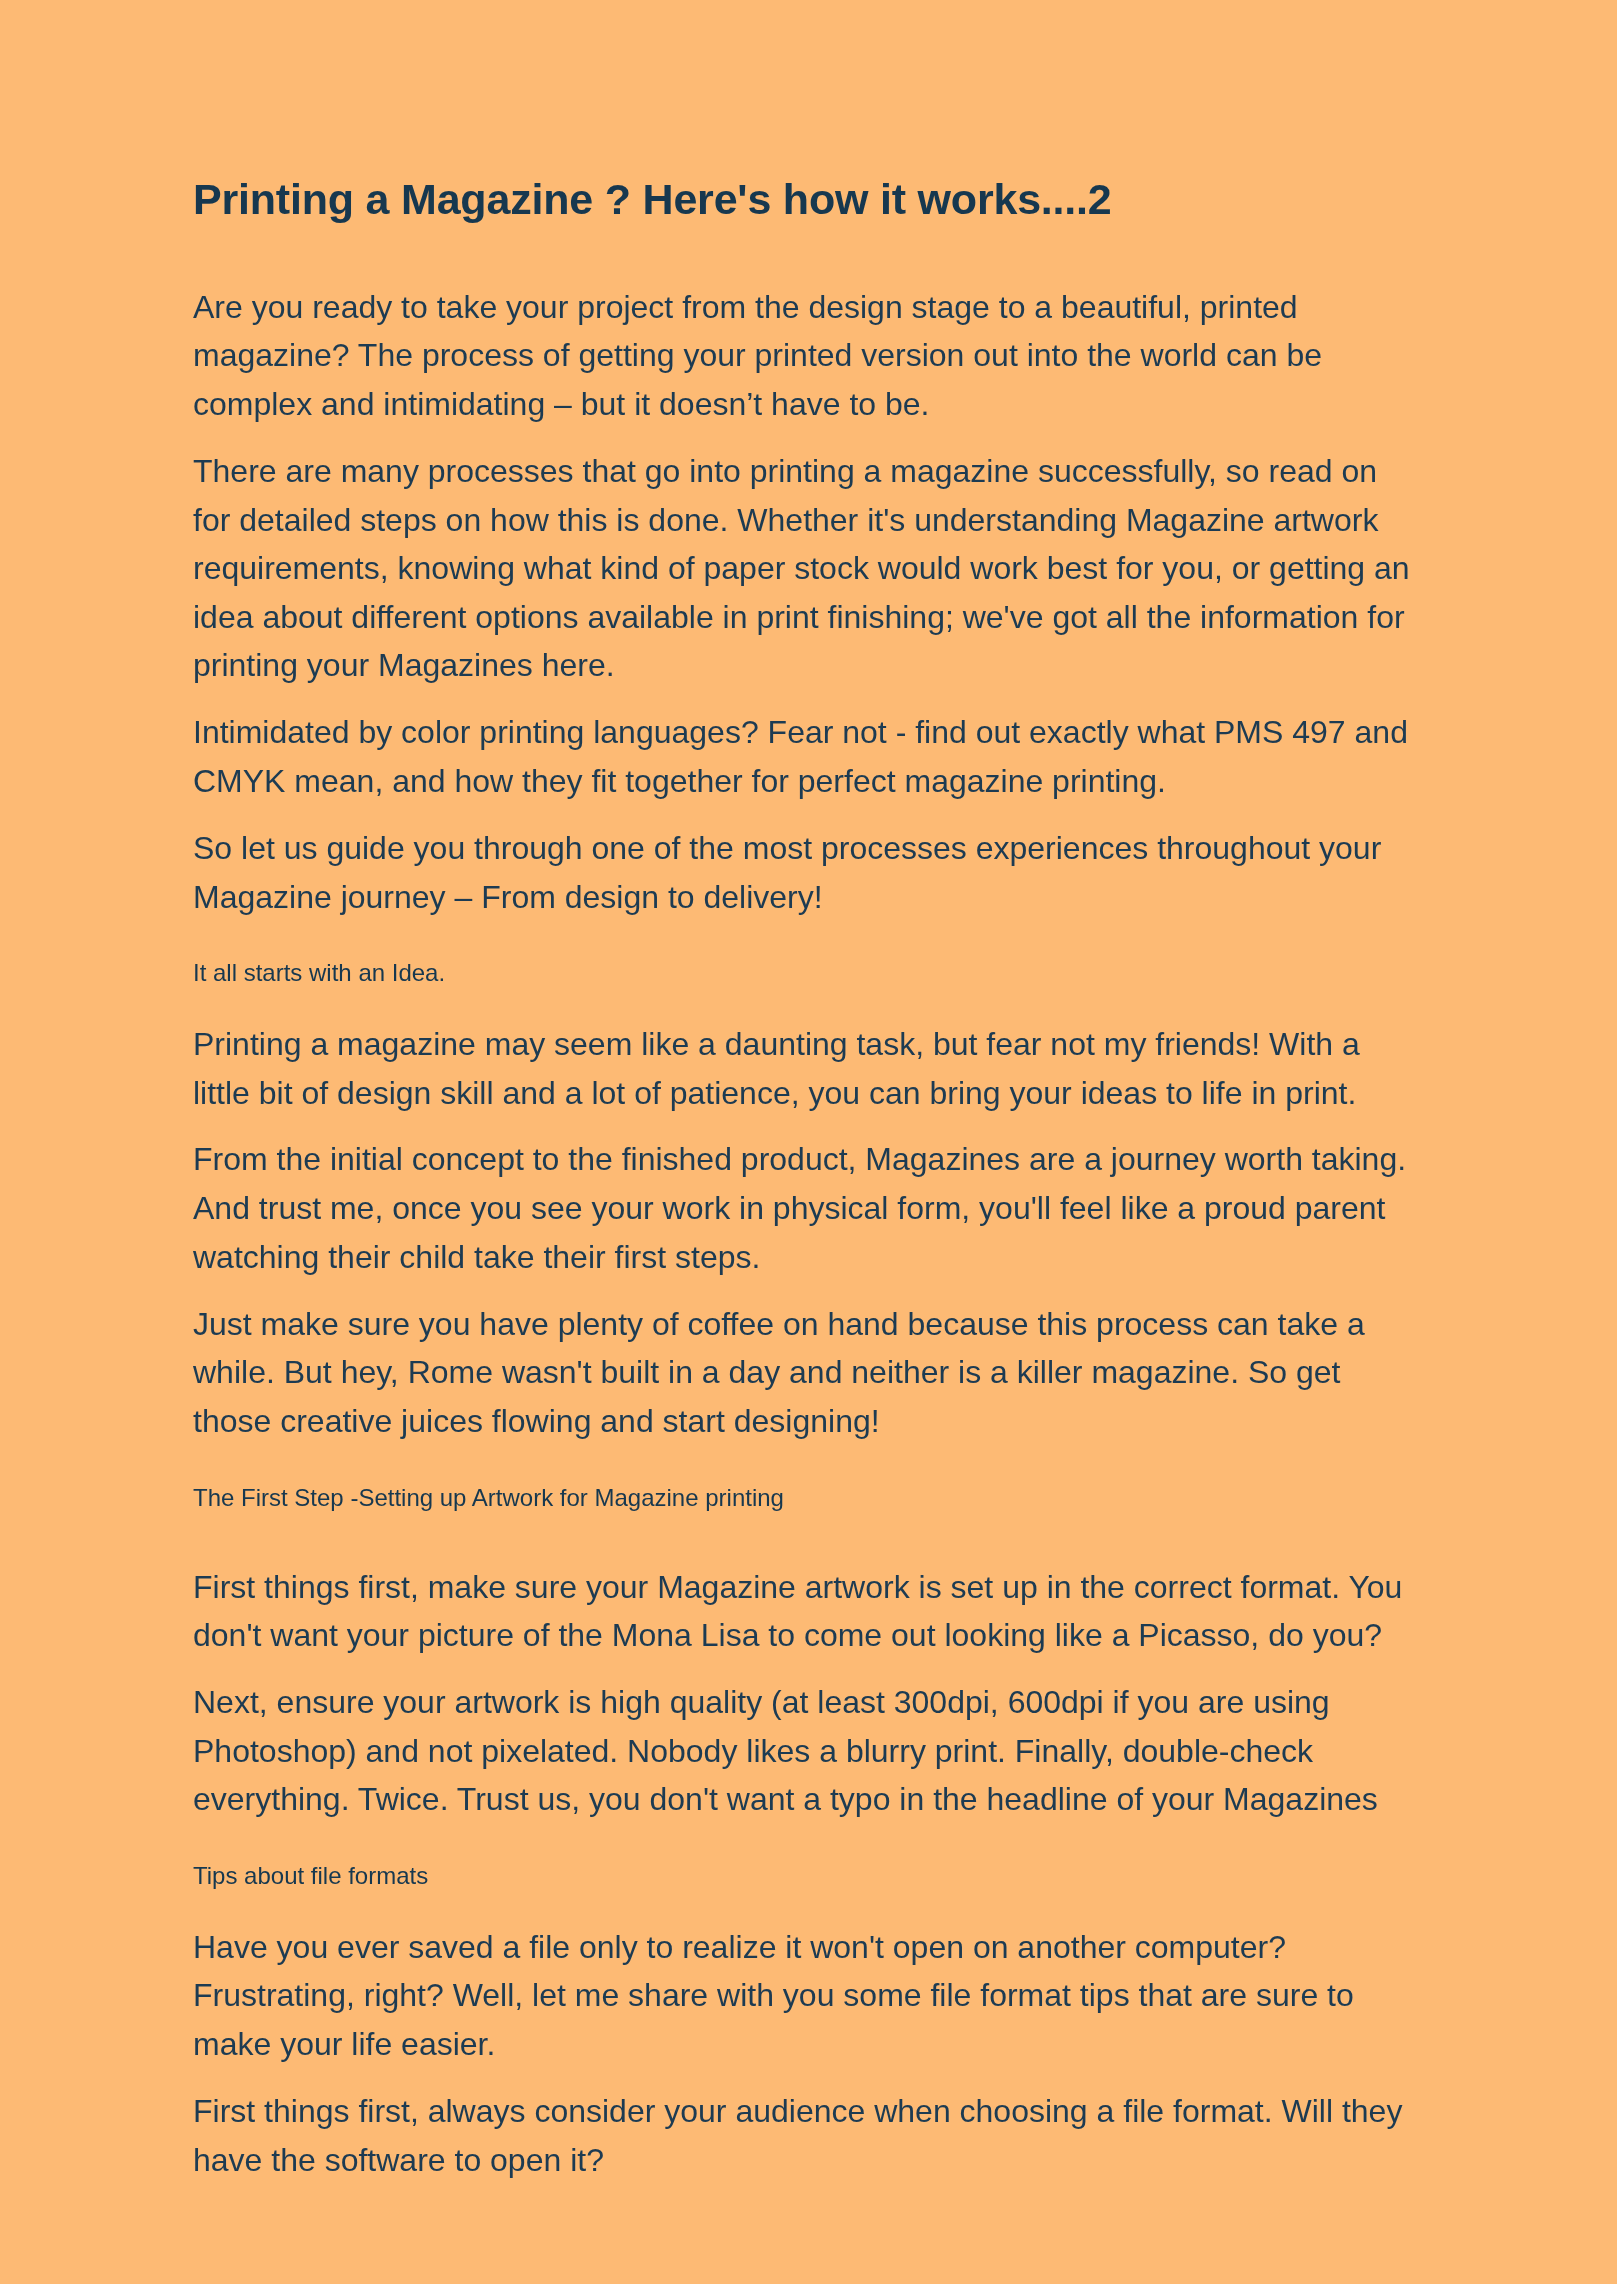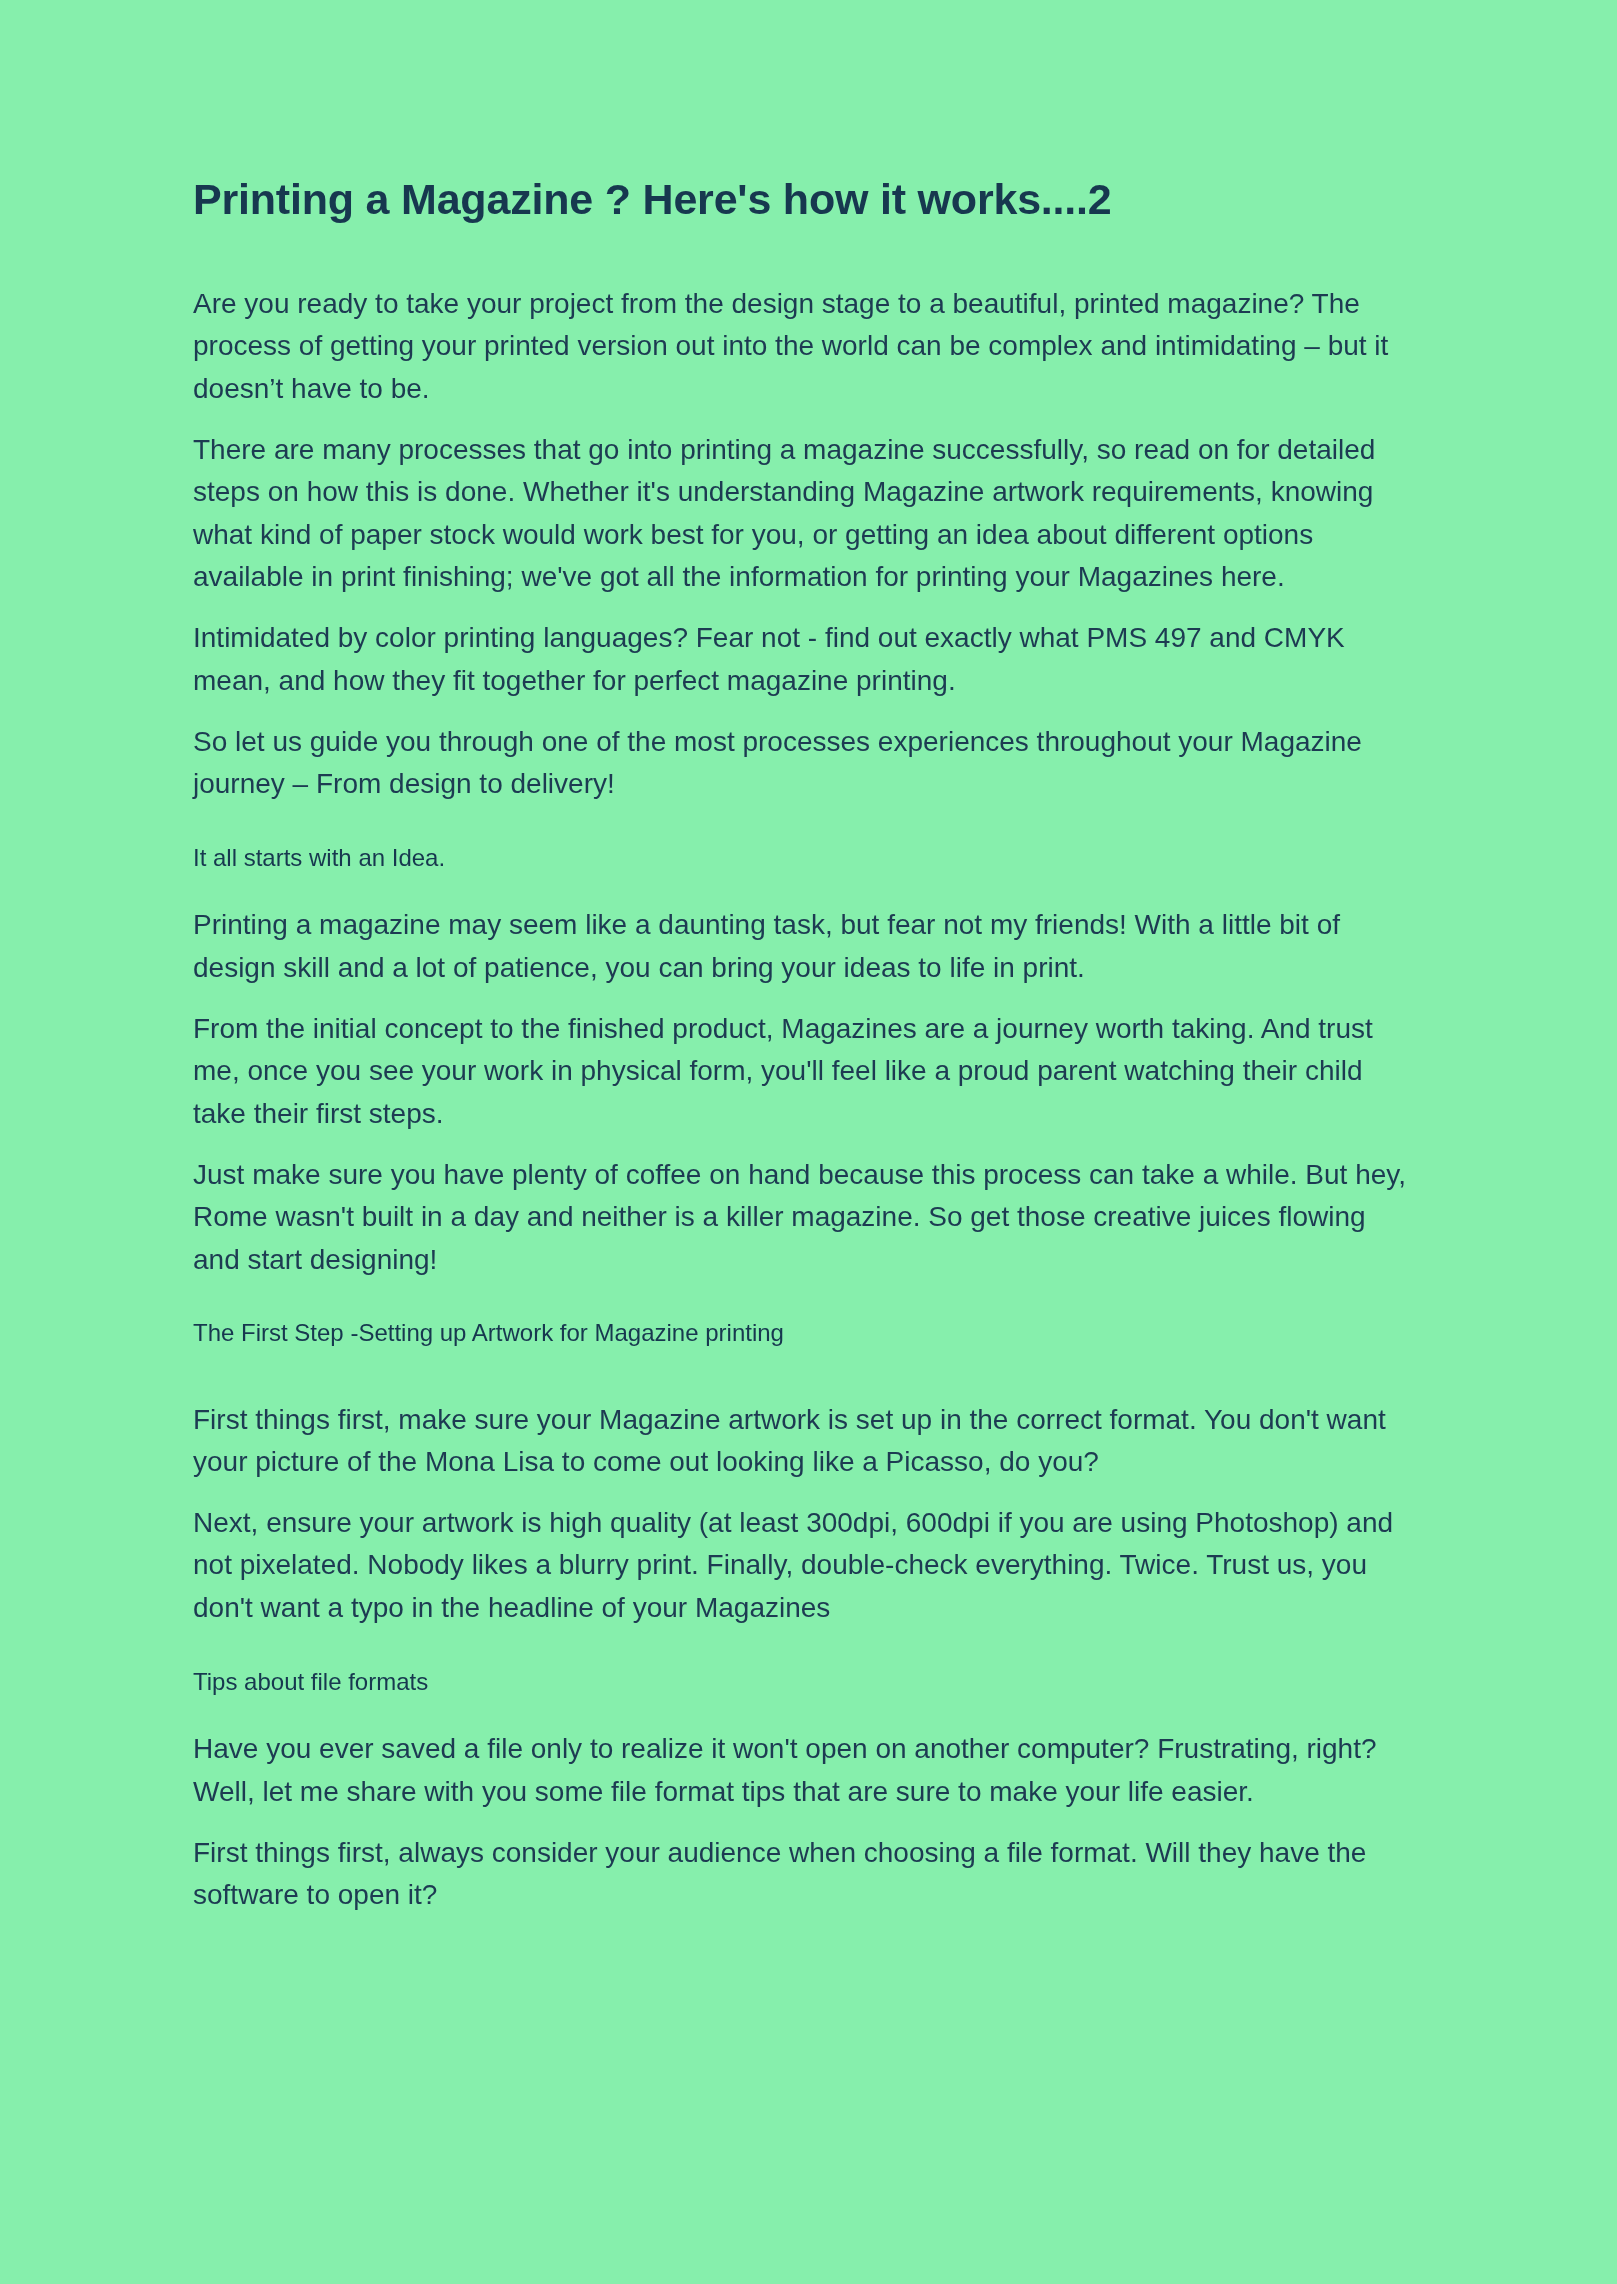--- a/index.html
+++ b/index.html
@@ -13,21 +13,21 @@
     width: 1617px;
     height: 2284px;
     font-family: "Liberation Sans", sans-serif;
     -webkit-font-smoothing: antialiased;
   }
 
   .page {
     position: relative;
     width: 1617px;
     height: 2284px;
-    background: #86efac;
+    background: #fdba74;
     box-sizing: border-box;
     overflow: hidden;
   }
 
   .content {
     position: absolute;
     left: 193px;
     top: 174px;
     width: 1227px;
   }
@@ -44,21 +44,21 @@
   .section-heading {
     font-size: 24px;
     font-weight: normal;
     line-height: 1.2;
     color: #17384f;
     margin: 0;
     letter-spacing: 0px;
   }
 
   .body-text {
-    font-size: 28px;
+    font-size: 32px;
     font-weight: normal;
     line-height: 1.52;
     color: #1d3b52;
     margin: 0;
     letter-spacing: 0px;
   }
 
   
   .sp-title-to-body { height: 58px; }
   .sp-para { height: 18.3px; }

